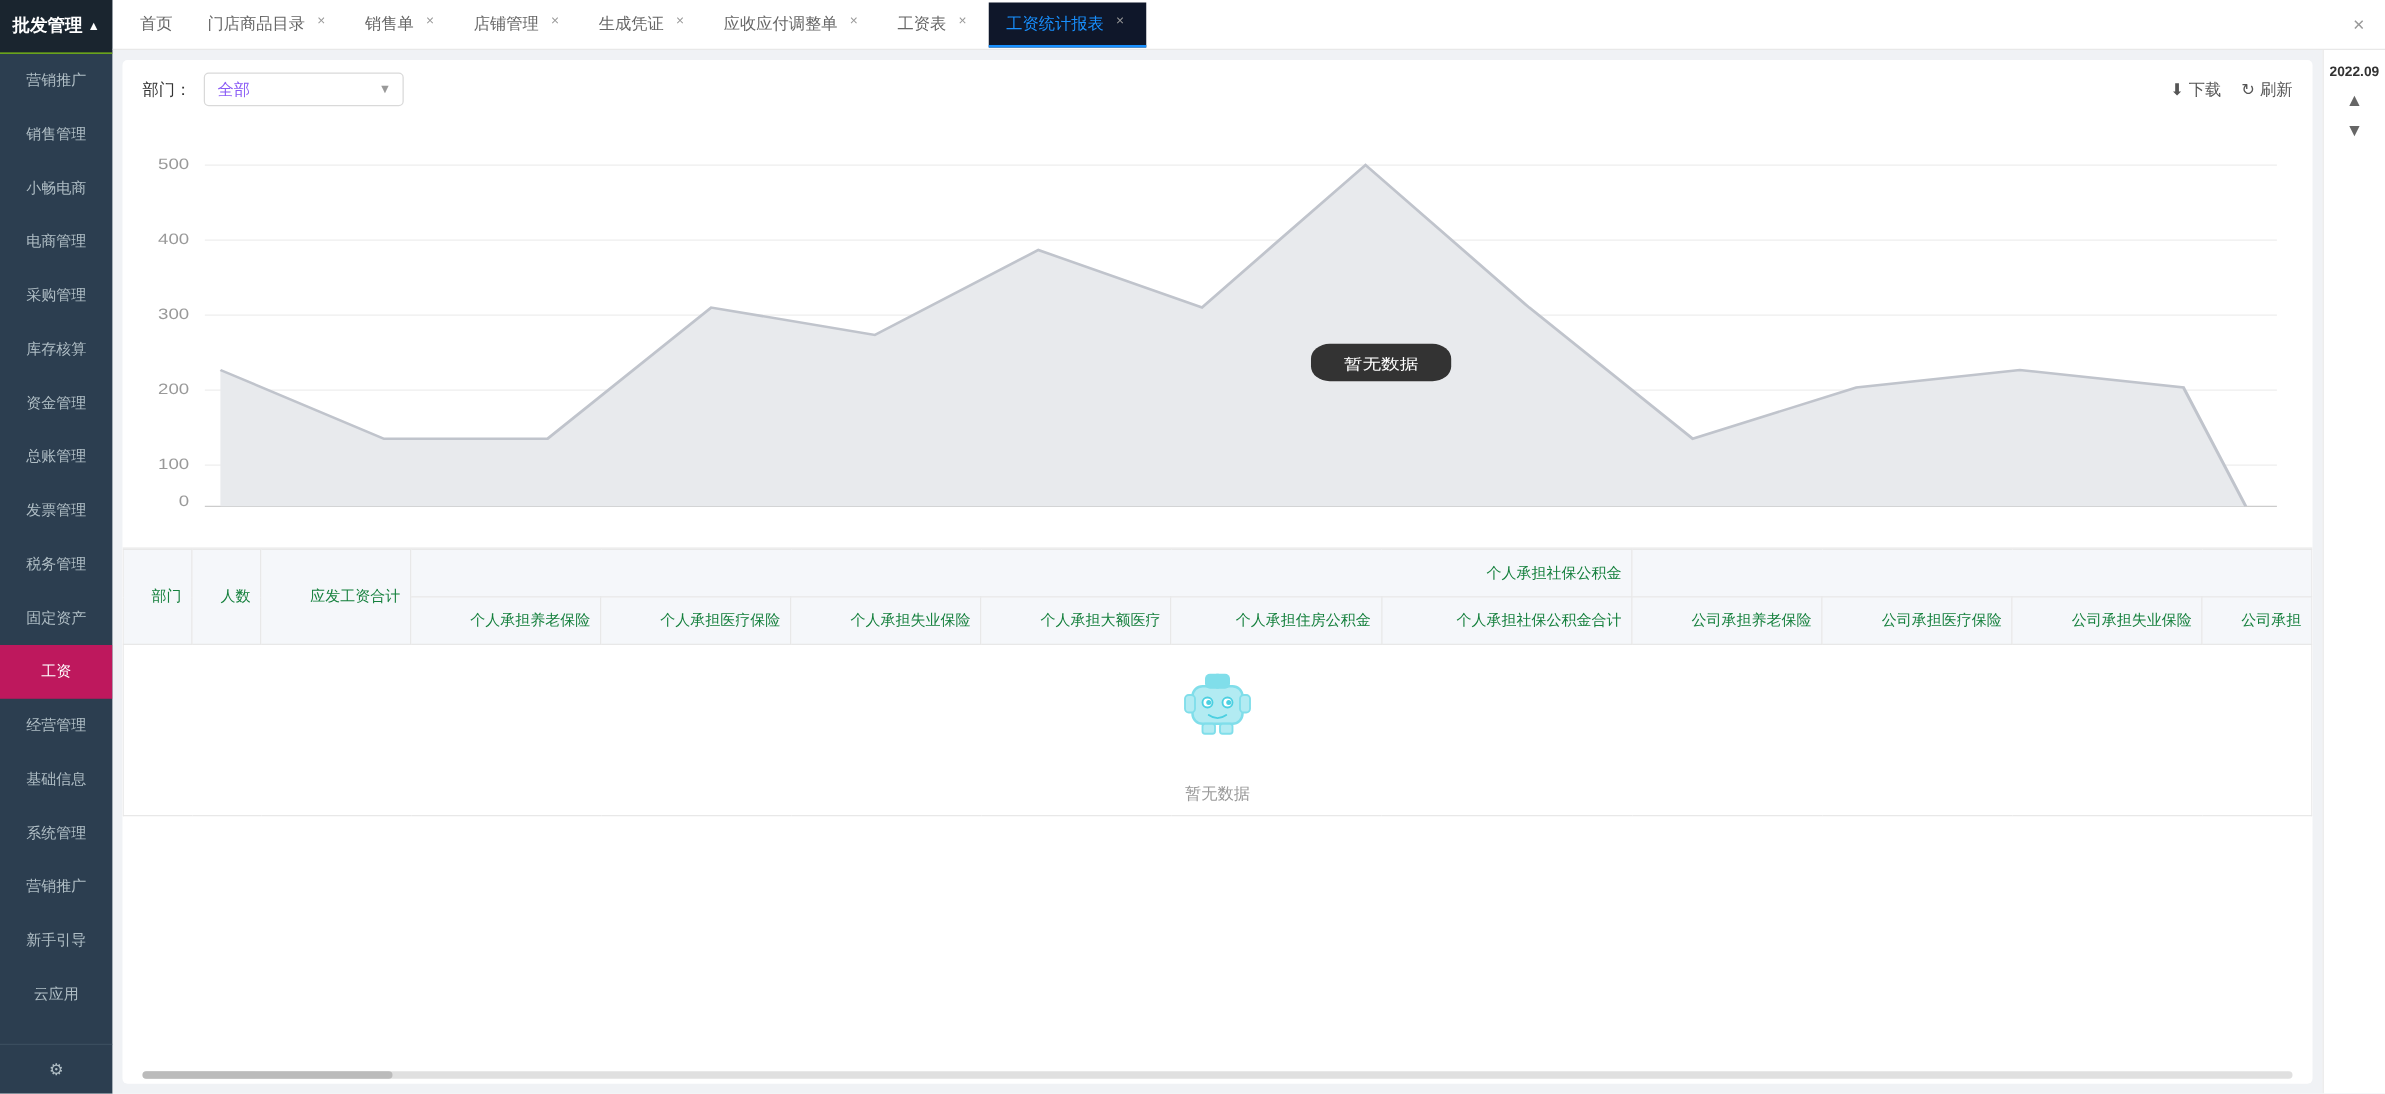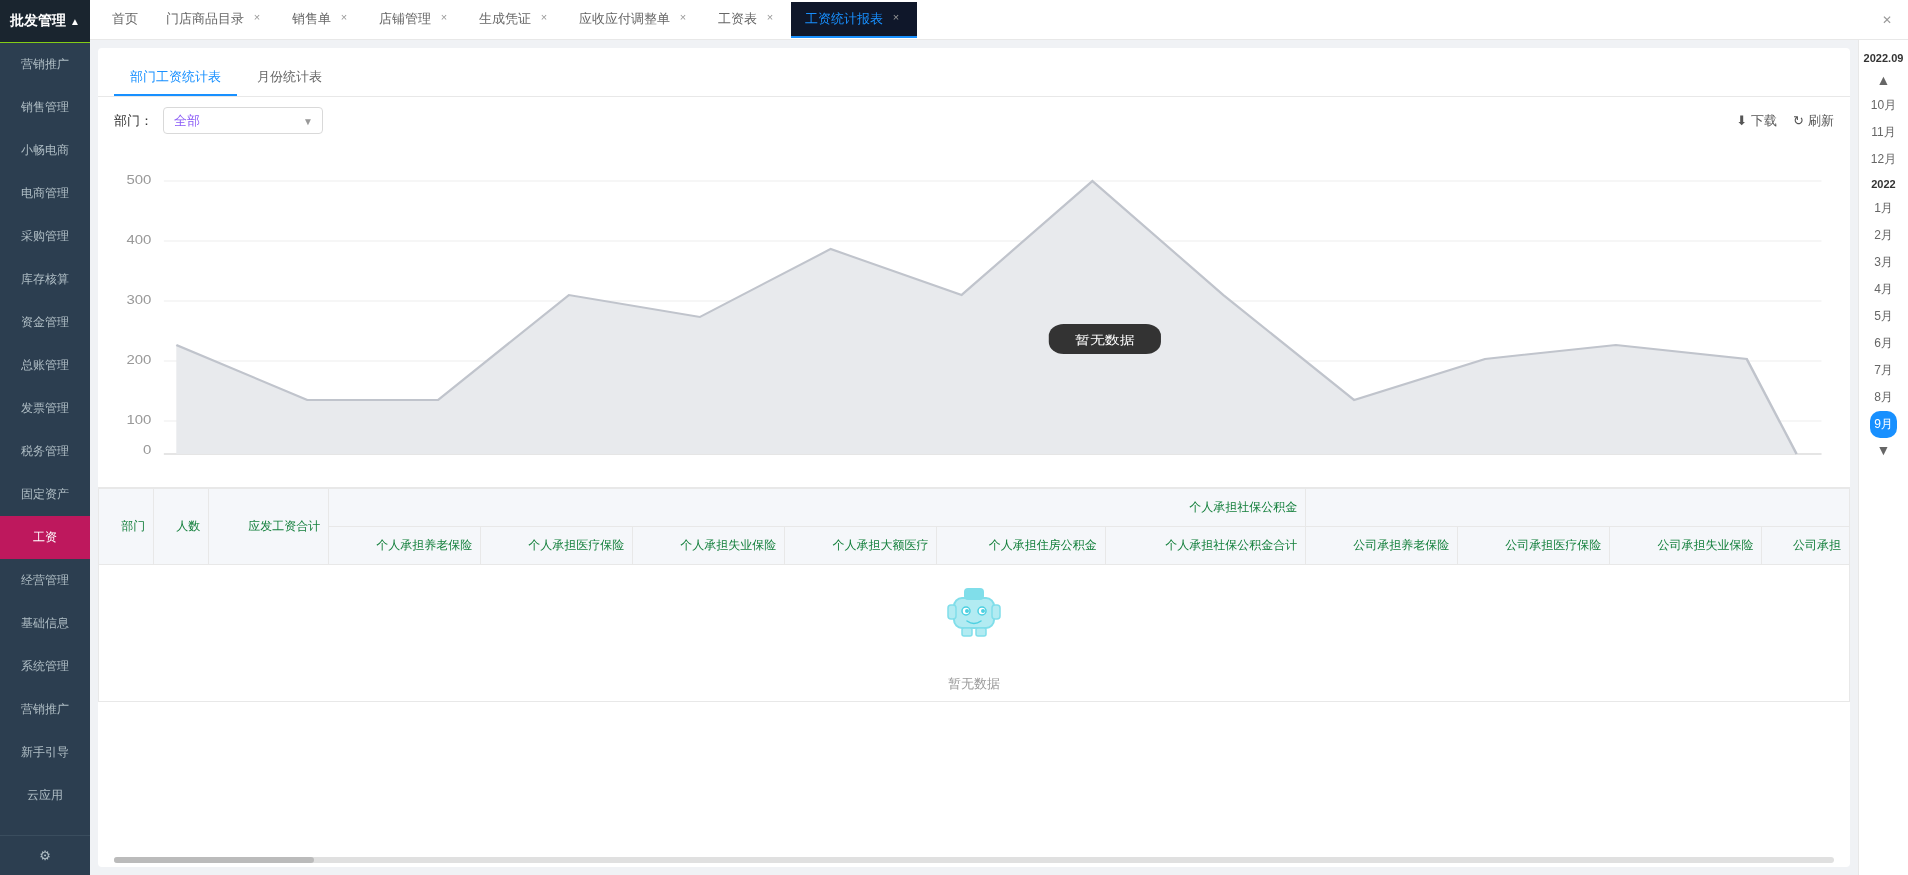--- a/index.html
+++ b/index.html
@@ -364,28 +364,20 @@
         </div></div>
     <div class="tab-close-all">
       <span>✕</span>
     </div>
   </div>
 
   <div class="page-content">
 
     <div class="inner-content">
 
-      <div class="sub-tabs">
-        <div class="sub-tab active">
-          <span>部门工资统计表</span>
-        </div>
-        <div class="sub-tab">
-          <span>月份统计表</span>
-        </div>
-      </div>
 
       <div class="toolbar">
         <div class="toolbar-left">
           <span class="toolbar-label">部门：</span>
           <div class="select-wrap">
             <select class="dept-select">
               <option>全部</option>
             </select>
             <span class="select-arrow">▼</span>
           </div>
@@ -481,32 +473,17 @@
         <div class="scroll-thumb"></div>
       </div>
 
     </div>
 
     <div class="right-panel">
       <div class="timeline-entry" style="font-size:11px;color:#333;font-weight:bold;padding:4px 2px;">
         <span>2022.09</span>
       </div>
       <div class="timeline-nav">▲</div>
-      <div id="timeline-entries">
-          <div class="timeline-entry">10月</div>
-          <div class="timeline-entry">11月</div>
-          <div class="timeline-entry">12月</div>
-          <div class="timeline-entry year">2022</div>
-          <div class="timeline-entry">1月</div>
-          <div class="timeline-entry">2月</div>
-          <div class="timeline-entry">3月</div>
-          <div class="timeline-entry">4月</div>
-          <div class="timeline-entry">5月</div>
-          <div class="timeline-entry">6月</div>
-          <div class="timeline-entry">7月</div>
-          <div class="timeline-entry">8月</div>
-          <div class="timeline-entry active-month">9月</div>
-        </div>
       <div class="timeline-nav">▼</div>
     </div>
 
   </div>
 </div>
 
 </body></html>

